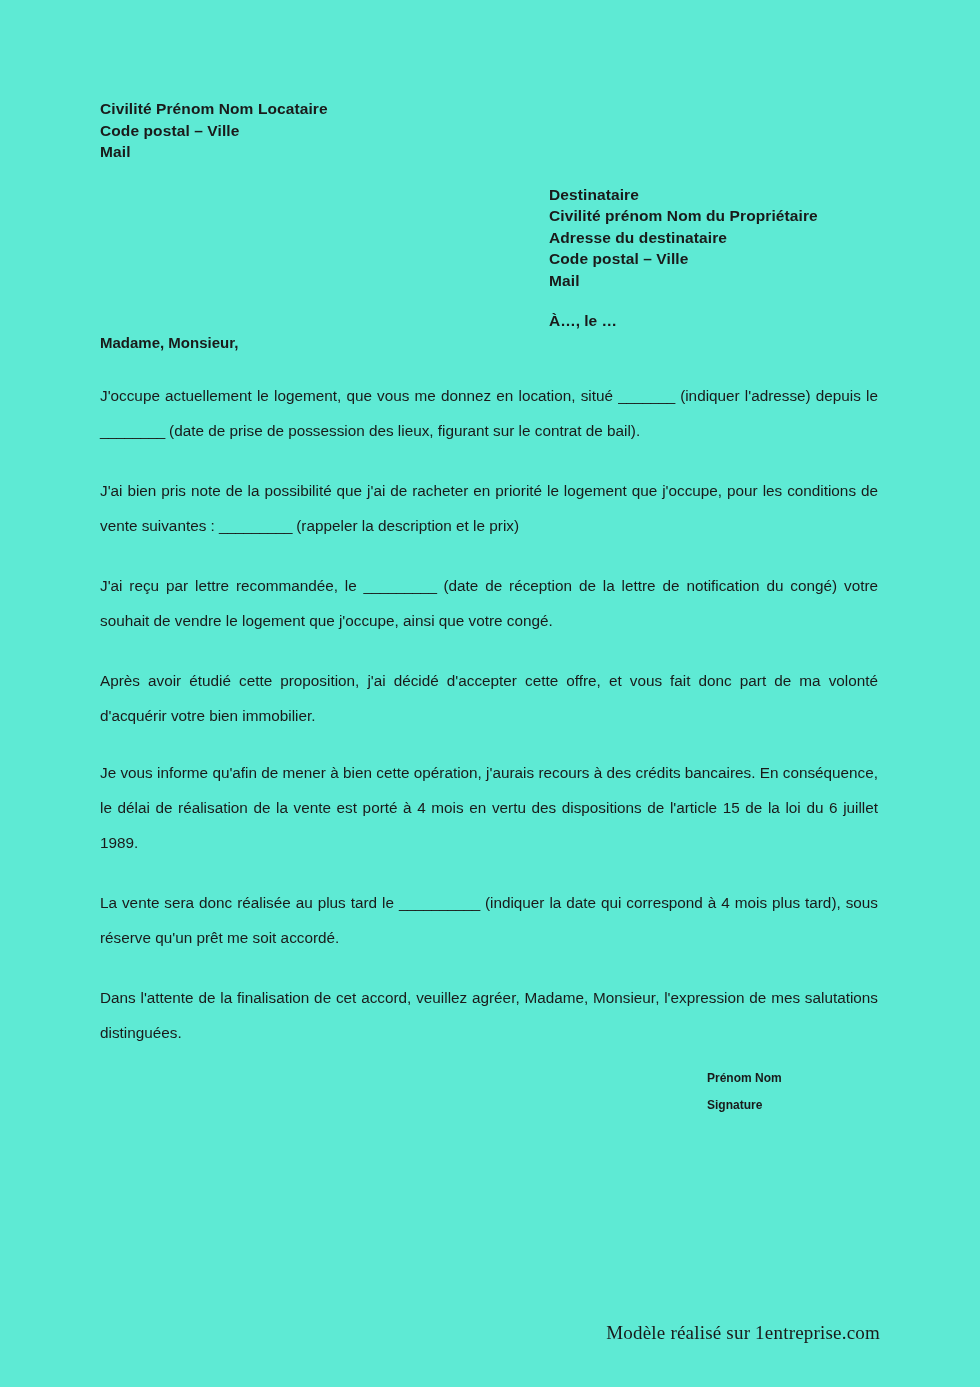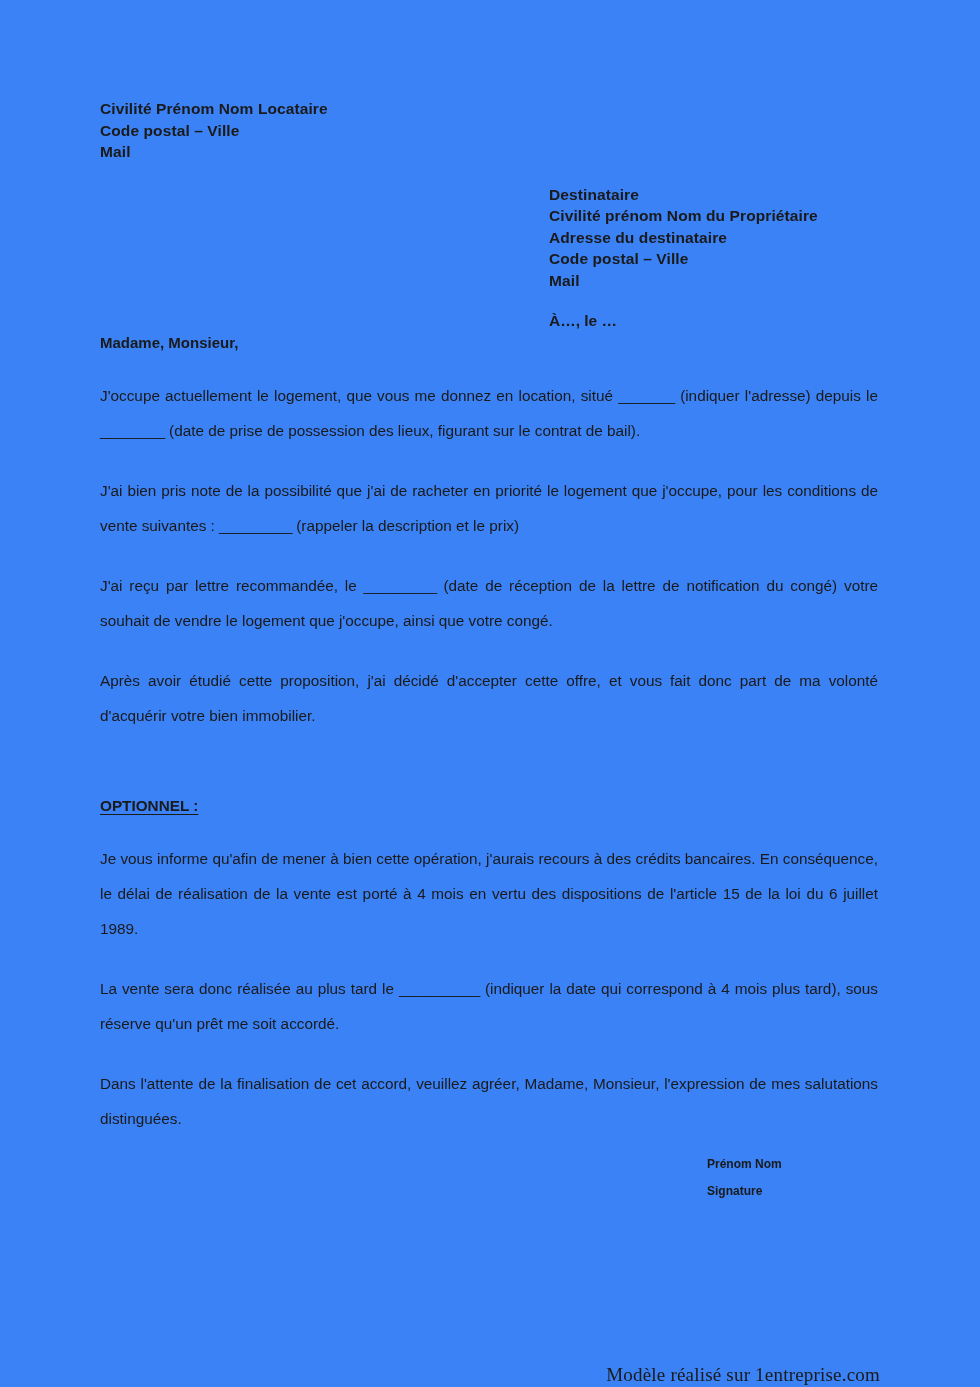--- a/index.html
+++ b/index.html
@@ -6,21 +6,21 @@
   html, body {
     margin: 0;
     padding: 0;
     background: #ffffff;
   }
 
   .page {
     position: relative;
     width: 980px;
     height: 1387px;
-    background: #3b82f6;
+    background: #5eead4;
     margin: 0 auto;
     overflow: hidden;
     font-family: "Liberation Sans", sans-serif;
     color: #1a1a1a;
     -webkit-font-smoothing: antialiased;
   }
 
   
   .doc {
     position: absolute;
@@ -107,21 +107,21 @@
   }
 
   .signature .line {
     white-space: pre;
   }
 
   
   .footer {
     position: absolute;
     left: 0;
-    top: 1364px;
+    top: 1322px;
     width: 880px;
     text-align: right;
     font-family: "Liberation Serif", serif;
     font-size: 19px;
     color: #1a1a1a;
     letter-spacing: 0.2px;
   }
 </style>
 </head>
 <body>
@@ -150,23 +150,20 @@
     <div class="salutation">Madame, Monsieur,</div>
 
     <p class="para"><span>J'occupe actuellement le logement, que vous me donnez en location, situé </span><b class="blank">_______</b><b> (indiquer l'adresse</b><span>) depuis le </span><b class="blank">________</b><b> (date de prise de possession des lieux, figurant sur le contrat de bail</b><span>).</span></p>
 
     <p class="para"><span>J'ai bien pris note de la possibilité que j'ai de racheter en priorité le logement que j'occupe, pour les conditions de vente suivantes : </span><b class="blank">_________</b><b> (rappeler la description et le prix)</b></p>
 
     <p class="para"><span>J'ai reçu par lettre recommandée, le </span><b class="blank">_________</b><b> (date de réception de la lettre de notification du congé</b><span>) votre souhait de vendre le logement que j'occupe, ainsi que votre congé.</span></p>
 
     <p class="para">Après avoir étudié cette proposition, j'ai décidé d'accepter cette offre, et vous fait donc part de ma volonté d'acquérir votre bien immobilier.</p>
 
-    <div class="optional-heading-row">
-      <span class="optional-heading">OPTIONNEL :</span>
-    </div>
 
     <p class="para tight">Je vous informe qu'afin de mener à bien cette opération, j'aurais recours à des crédits bancaires. En conséquence, le délai de réalisation de la vente est porté à 4 mois en vertu des dispositions de l'article 15 de la loi du 6 juillet 1989.</p>
 
     <p class="para"><span>La vente sera donc réalisée au plus tard le </span><b class="blank">__________</b><b> (indiquer la date qui correspond à 4 mois plus tard</b><span>), sous réserve qu'un prêt me soit accordé.</span></p>
 
     <p class="para"><span>Dans l'attente de la finalisation de cet accord, veuillez agréer</span><b>, Madame, Monsieur</b><span>, l'expression de mes salutations distinguées.</span></p>
 
     <div class="signature">
       <div class="line">Prénom Nom</div>
       <div class="line">Signature</div>

